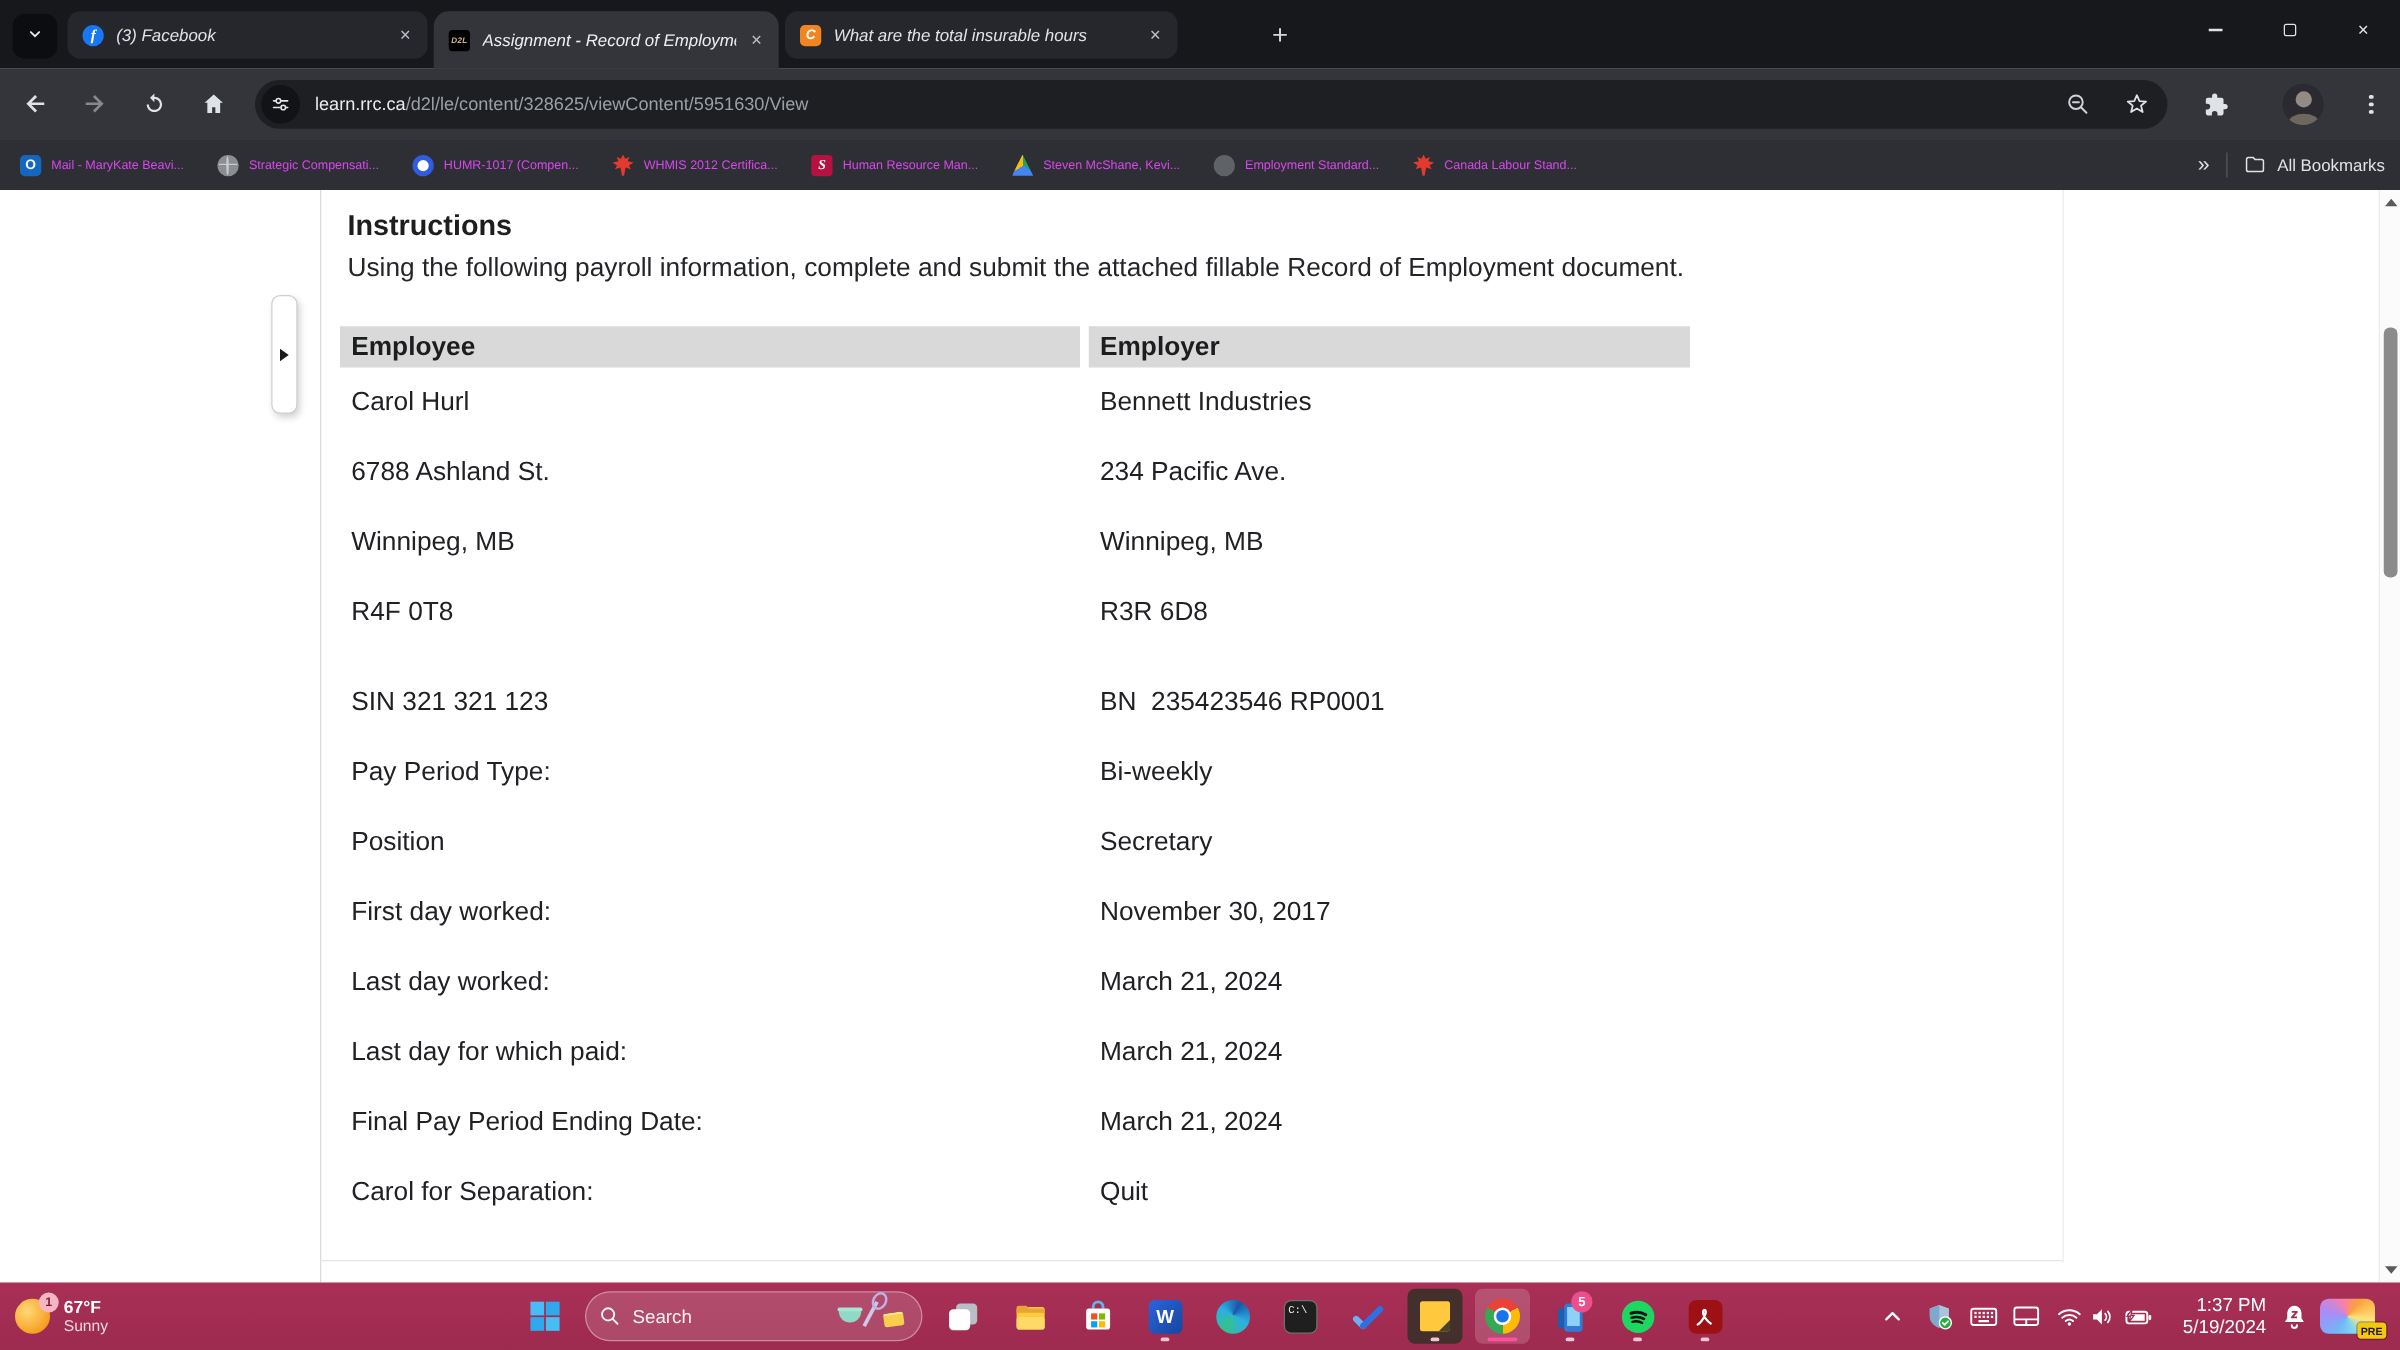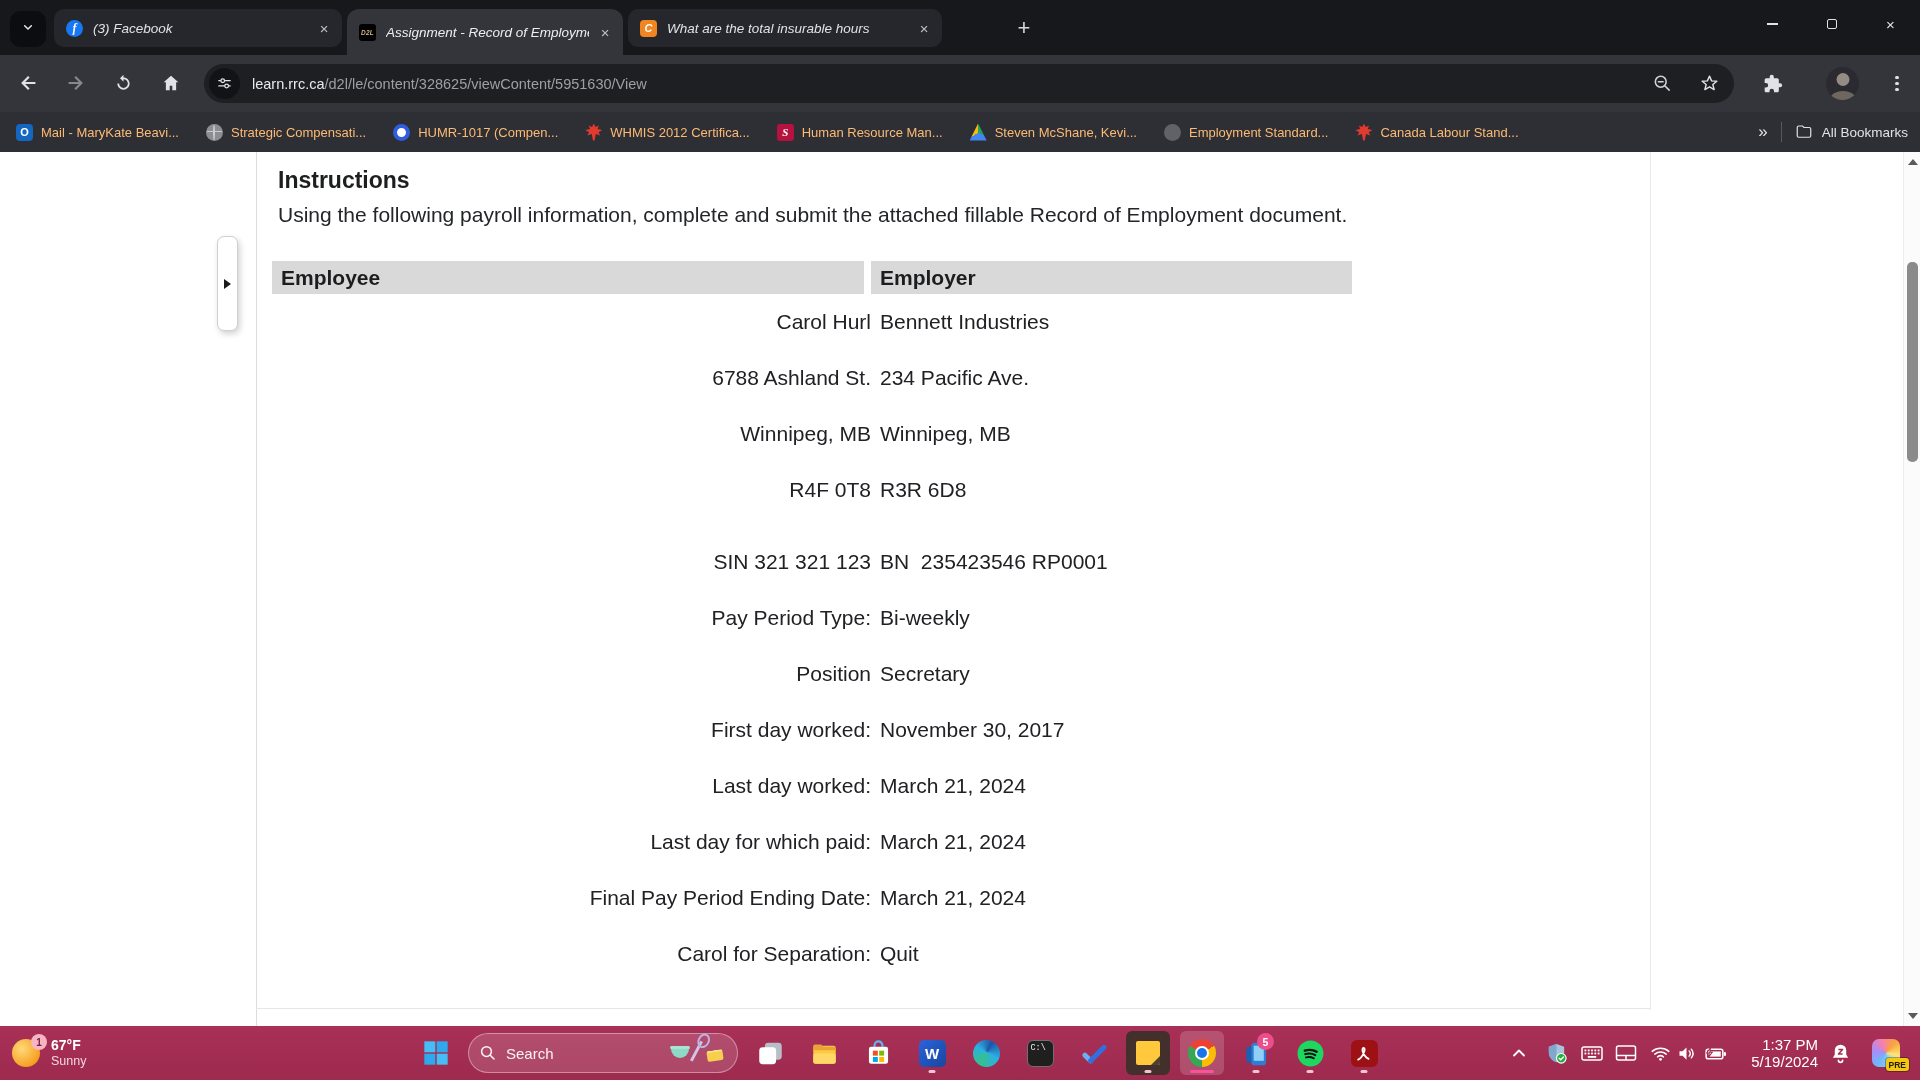--- a/index.html
+++ b/index.html
@@ -55,21 +55,21 @@
   .avatar::after { content:""; position:absolute; left:50%; bottom:-4px; transform:translateX(-50%); width:24px; height:13px;
     border-radius:50% 50% 0 0; background:#6e6760; }
   .menu-dots { position:absolute; left:1884px; top:12px; width:26px; height:33px; display:flex; flex-direction:column;
     align-items:center; justify-content:center; gap:3px; }
   .menu-dots i { width:3.2px; height:3.2px; border-radius:50%; background:#dfe2e6; }
 
   
   .bookmarks-bar { position:absolute; left:0; top:112px; width:1920px; height:40px; background:#2e2f34; }
   .bm-list { position:absolute; left:16px; top:0; height:40px; display:flex; align-items:center; gap:27px; }
   .bm-item { display:flex; align-items:center; gap:8px; }
-  .bm-label { font-size:13px; color:#fdba74; white-space:nowrap; }
+  .bm-label { font-size:10px; color:#d946ef; white-space:nowrap; }
   .bm-ico { width:17px; height:17px; flex:none; display:flex; align-items:center; justify-content:center; position:relative; }
   .bm-ico.outlook { background:#1467c1; border-radius:4px; color:#fff; font-size:11px; font-weight:bold; }
   .bm-ico.outlook::before { content:"O"; }
   .bm-ico.globe { background:#8a8d91; border-radius:50%; }
   .bm-ico.globe::before { content:""; position:absolute; left:1px; right:1px; top:7px; height:1.5px; background:#c9cbce; }
   .bm-ico.globe::after { content:""; position:absolute; left:7px; top:1px; bottom:1px; width:1.5px; background:#c9cbce; border-radius:50%; }
   .bm-ico.ring { border:4.5px solid #2f5dde; border-radius:50%; background:#fff; }
   .bm-ico.maple { background:#e23a2e; clip-path:polygon(50% 0%,60% 20%,80% 12%,72% 32%,100% 38%,78% 52%,88% 70%,62% 62%,55% 100%,45% 100%,38% 62%,12% 70%,22% 52%,0% 38%,28% 32%,20% 12%,40% 20%); }
   .bm-ico.hrm { background:#b5123f; border-radius:3px; color:#fff; font-size:11px; font-style:italic; font-weight:bold; }
   .bm-ico.hrm::before { content:"S"; font-family:"Liberation Serif",serif; }
@@ -89,21 +89,21 @@
   .collapse-handle { position:absolute; left:217px; top:84px; width:21px; height:95px; background:#fff;
     border:1px solid #cfcfcf; border-radius:7px; box-shadow:2px 3px 6px rgba(0,0,0,.18);
     display:flex; align-items:center; justify-content:center; }
   .collapse-handle i { width:0; height:0; border-top:5px solid transparent; border-bottom:5px solid transparent; border-left:7px solid #1a1a1a; }
   .doc-heading { position:absolute; left:278px; top:15px; font-size:23px; font-weight:bold; color:#1d1e20; }
   .doc-para { position:absolute; left:278px; top:51px; font-size:21px; color:#232528; }
   .roe-table { position:absolute; left:272px; top:109px; width:1080px; }
   .thead { display:flex; gap:7px; }
   .th { background:#d9d9d9; height:33px; display:flex; align-items:center; padding-left:9px; font-weight:bold; font-size:21px; color:#1c1d1f; }
   .th.c1 { width:592px; } .th.c2 { width:481px; }
-  .trow { display:flex; height:56px; align-items:center;text-align:right; }
+  .trow { display:flex; height:56px; align-items:center; }
   .trows .trow:nth-child(5) { margin-top:16px; }
   .cell { font-size:21px; color:#202124; white-space:pre; }
   .cell.c1 { width:599px; padding-left:9px; }
   .cell.c2 { padding-left:9px; }
 
   
   .scrollbar { position:absolute; left:1903px; top:0; width:17px; height:874px; background:#fbfbfb; border-left:1px solid #ececec; }
   .sb-up { position:absolute; left:4px; top:7px; width:0; height:0; border-left:5px solid transparent; border-right:5px solid transparent; border-bottom:6px solid #5a5a5a; }
   .sb-down { position:absolute; left:4px; bottom:7px; width:0; height:0; border-left:5px solid transparent; border-right:5px solid transparent; border-top:6px solid #5a5a5a; }
   .sb-thumb { position:absolute; left:3px; top:110px; width:11px; height:200px; border-radius:5px; background:#8b8b8b; }
@@ -150,21 +150,21 @@
   .chrome-disc .hub::after { content:""; position:absolute; left:50%; top:50%; transform:translate(-50%,-50%);
     width:10px; height:10px; border-radius:50%; background:#1a73e8; }
   .phone-badge { position:absolute; top:2px; right:4px; width:17px; height:17px; border-radius:50%; background:#ec4d8b;
     color:#fff; font-size:10.5px; font-weight:bold; display:flex; align-items:center; justify-content:center; }
   .icon-acrobat { width:27px; height:27px; border-radius:6px; background:#9d1014; display:flex; align-items:center; justify-content:center; }
 
   .task-tray { position:absolute; right:10px; top:0; height:54px; display:flex; align-items:center; }
   .clock { text-align:right; color:#fff; margin:0 10px 0 14px; }
   .clock .time { font-size:15px; line-height:17px; }
   .clock .date { font-size:15px; line-height:17px; }
-  .copilot { position:relative; width:28px; height:28px; border-radius:7px; margin-left:19px; margin-right:10px;
+  .copilot { position:relative; width:44px; height:28px; border-radius:7px; margin-left:8px; margin-right:10px;
     background:conic-gradient(from 220deg, #73b4f6, #a78df8, #f77fae, #f9a23c, #ffe37a, #7fd4f2, #73b4f6); }
   .pre-badge { position:absolute; bottom:-4px; right:-9px; background:#f2c811; color:#241c02; font-size:8.5px; font-weight:bold;
     padding:1.5px 3px; border-radius:3px; box-shadow:0 0 0 1px rgba(0,0,0,.3); }
 </style>
 </head>
 <body>
 
 <div class="screen">
 
   <div class="tabstrip">

